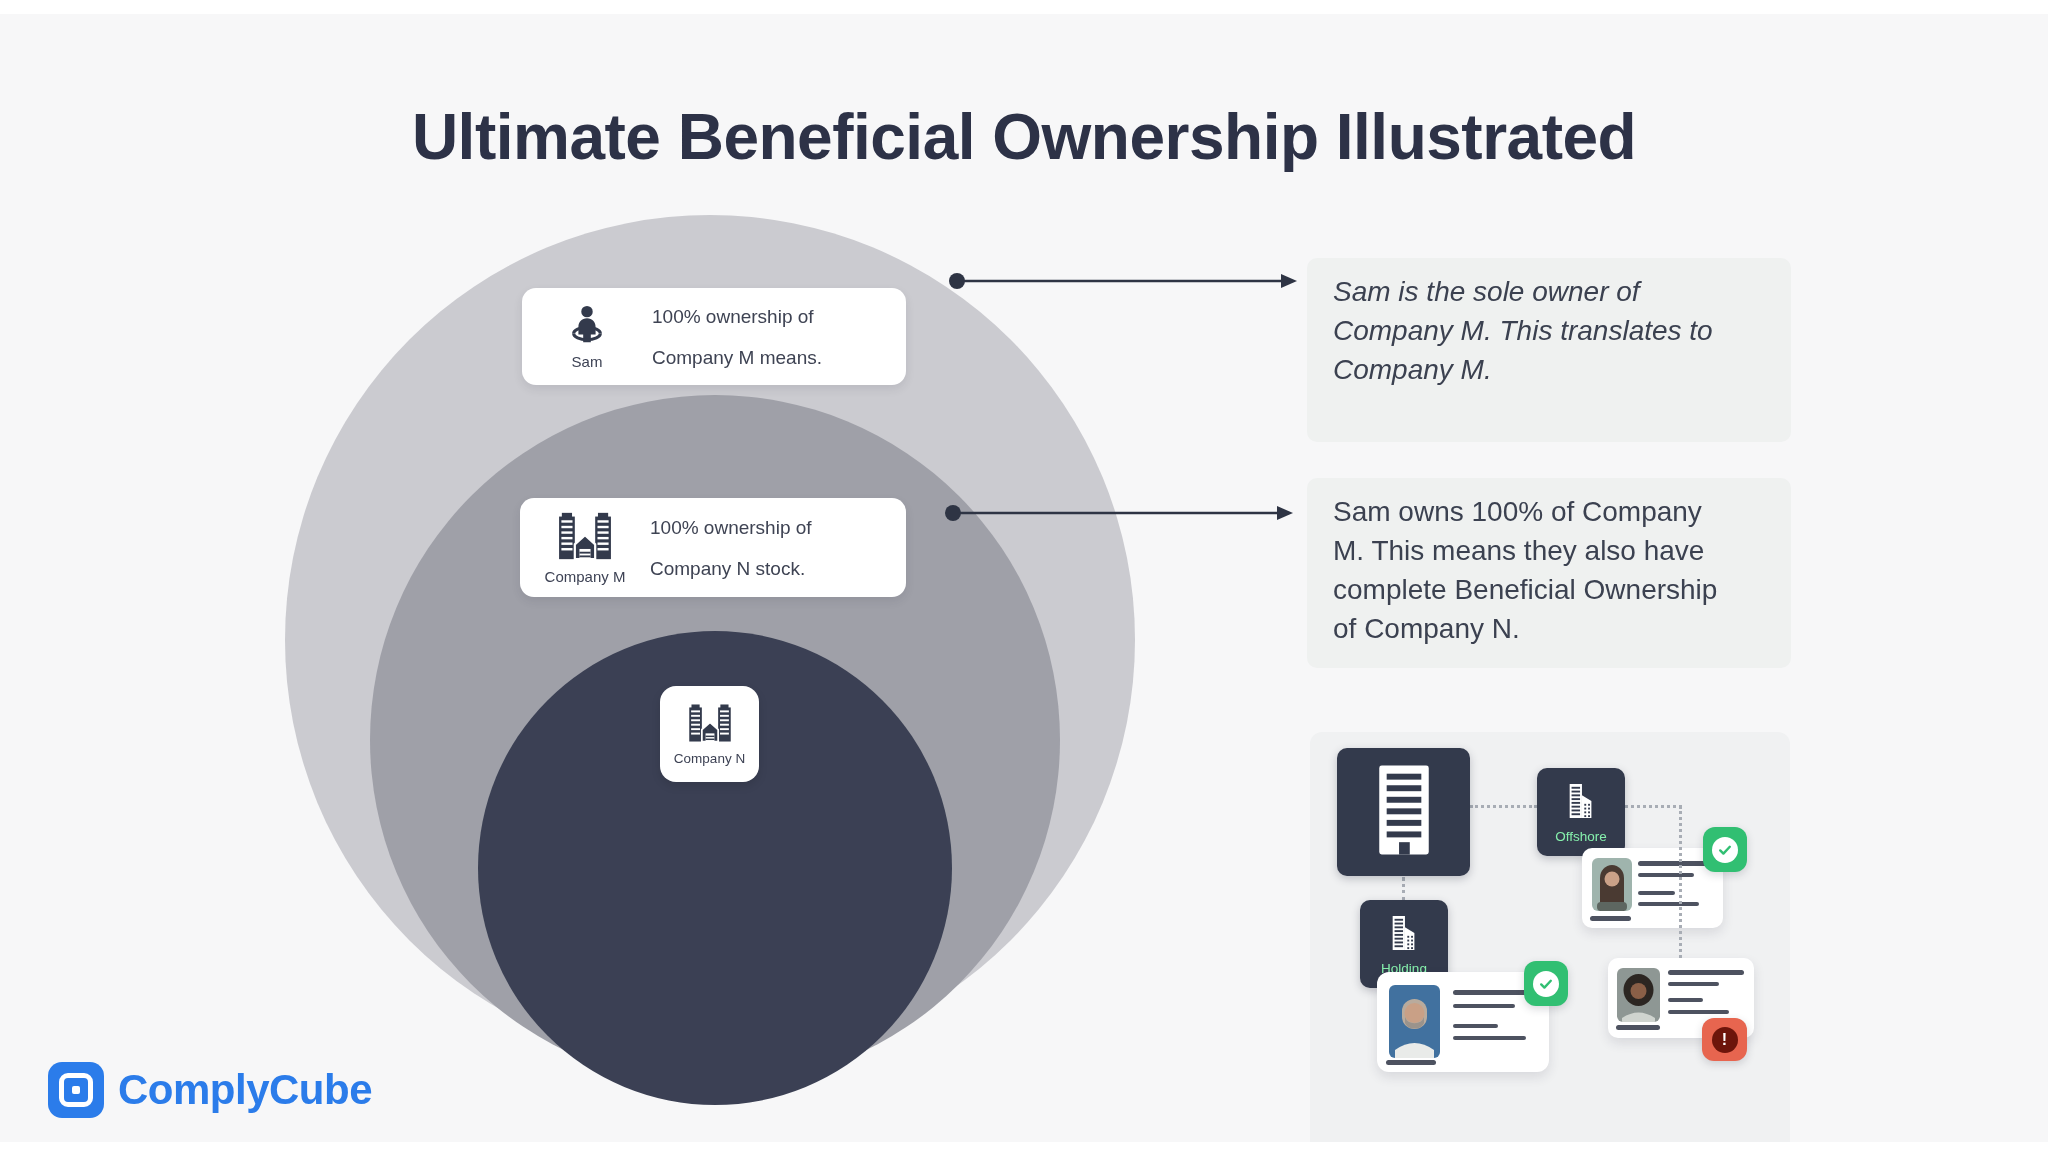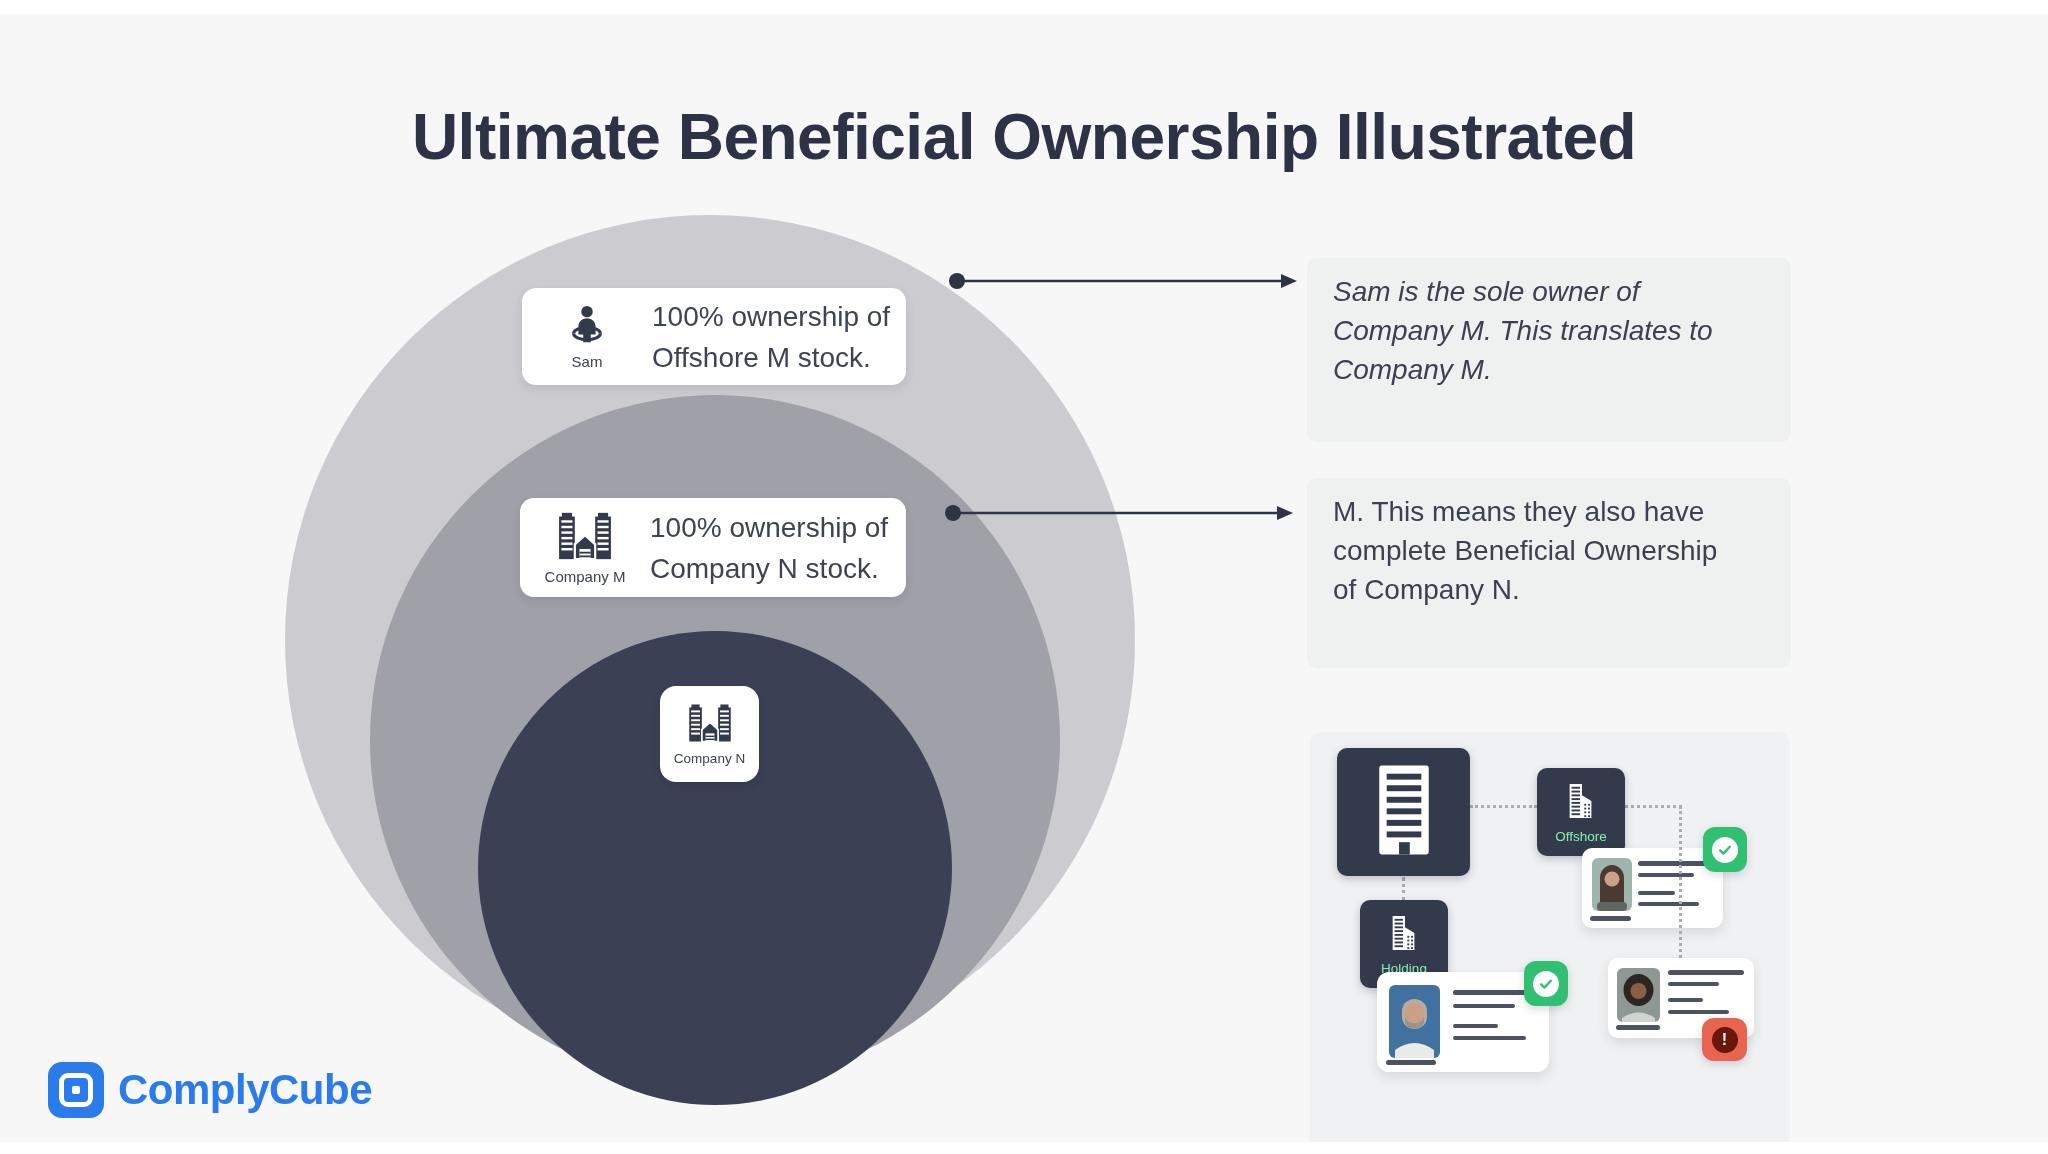--- a/index.html
+++ b/index.html
@@ -26,21 +26,21 @@
 
   .venn-card{
     position:absolute;background:#ffffff;border-radius:14px;z-index:4;
     box-shadow:0 4px 10px rgba(40,44,63,.10);
     display:flex;align-items:center;
   }
   .venn-card .icon-col{
     width:130px;display:flex;flex-direction:column;align-items:center;justify-content:center;
   }
   .venn-card .icon-label{font-size:15px;color:#3d4254;margin-top:3px;}
-  .venn-card .card-text{font-size:28px;line-height:41px;color:#3e4353;}
+  .venn-card .card-text{font-size:19px;line-height:41px;color:#3e4353;}
   .card-sam{left:522px;top:288px;width:384px;height:97px;}
   .card-company-m{left:520px;top:498px;width:386px;height:99px;}
 
   .tile-company-n{
     position:absolute;left:660px;top:686px;width:99px;height:96px;border-radius:16px;
     background:#ffffff;z-index:4;display:flex;flex-direction:column;align-items:center;justify-content:center;
     box-shadow:0 4px 10px rgba(0,0,0,.12);
   }
   .tile-company-n .icon-label{font-size:13.5px;color:#3d4254;margin-top:4px;}
 
@@ -117,21 +117,21 @@
         <path d="M10 31 a14 6.5 0 1 1 28 0" fill="none" stroke="#333a4c" stroke-width="3.2"></path>
         <circle cx="24" cy="8" r="6" fill="#333a4c"></circle>
         <path d="M24 15 c-5.5 0 -9 4 -9 9 v8 h5 v8 h8 v-8 h5 v-8 c0 -5 -3.5 -9 -9 -9 z" fill="#333a4c"></path>
         <path d="M10 31 a14 6.5 0 0 0 28 0" fill="none" stroke="#333a4c" stroke-width="3.2"></path>
       </svg>
     </span>
     <span class="icon-label">Sam</span>
   </div>
   <div class="card-text">
     <div>100% ownership of</div>
-    <div>Offshore M stock.</div>
+    <div>Company M means.</div>
   </div>
 </div>
 
 <div class="venn-card card-company-m">
   <div class="icon-col">
     <span>
       <svg width="62" height="50" viewBox="0 0 64 54">
         <rect x="7" y="2" width="11" height="5" fill="#333a4c"></rect>
         <rect x="4" y="6" width="17" height="46" fill="#333a4c"></rect>
         <g fill="#ffffff">
@@ -212,20 +212,21 @@
     <polygon points="336,7 352,14 336,21" fill="#2e3444"></polygon>
   </svg>
 </div>
 
 <div class="note n1">
   <div class="line">Sam is the sole owner of</div>
   <div class="line">Company M. This translates to</div>
   <div class="line">Company M.</div>
 </div>
 <div class="note n2">
+  <div class="line">Sam owns 100% of Company</div>
   <div class="line">M. This means they also have</div>
   <div class="line">complete Beneficial Ownership</div>
   <div class="line">of Company N.</div>
 </div>
 
 <div class="illus"></div>
 
 <div class="dash-h dh1"></div>
 <div class="dash-h dh2"></div>
 <div class="dash-v dv1"></div>

